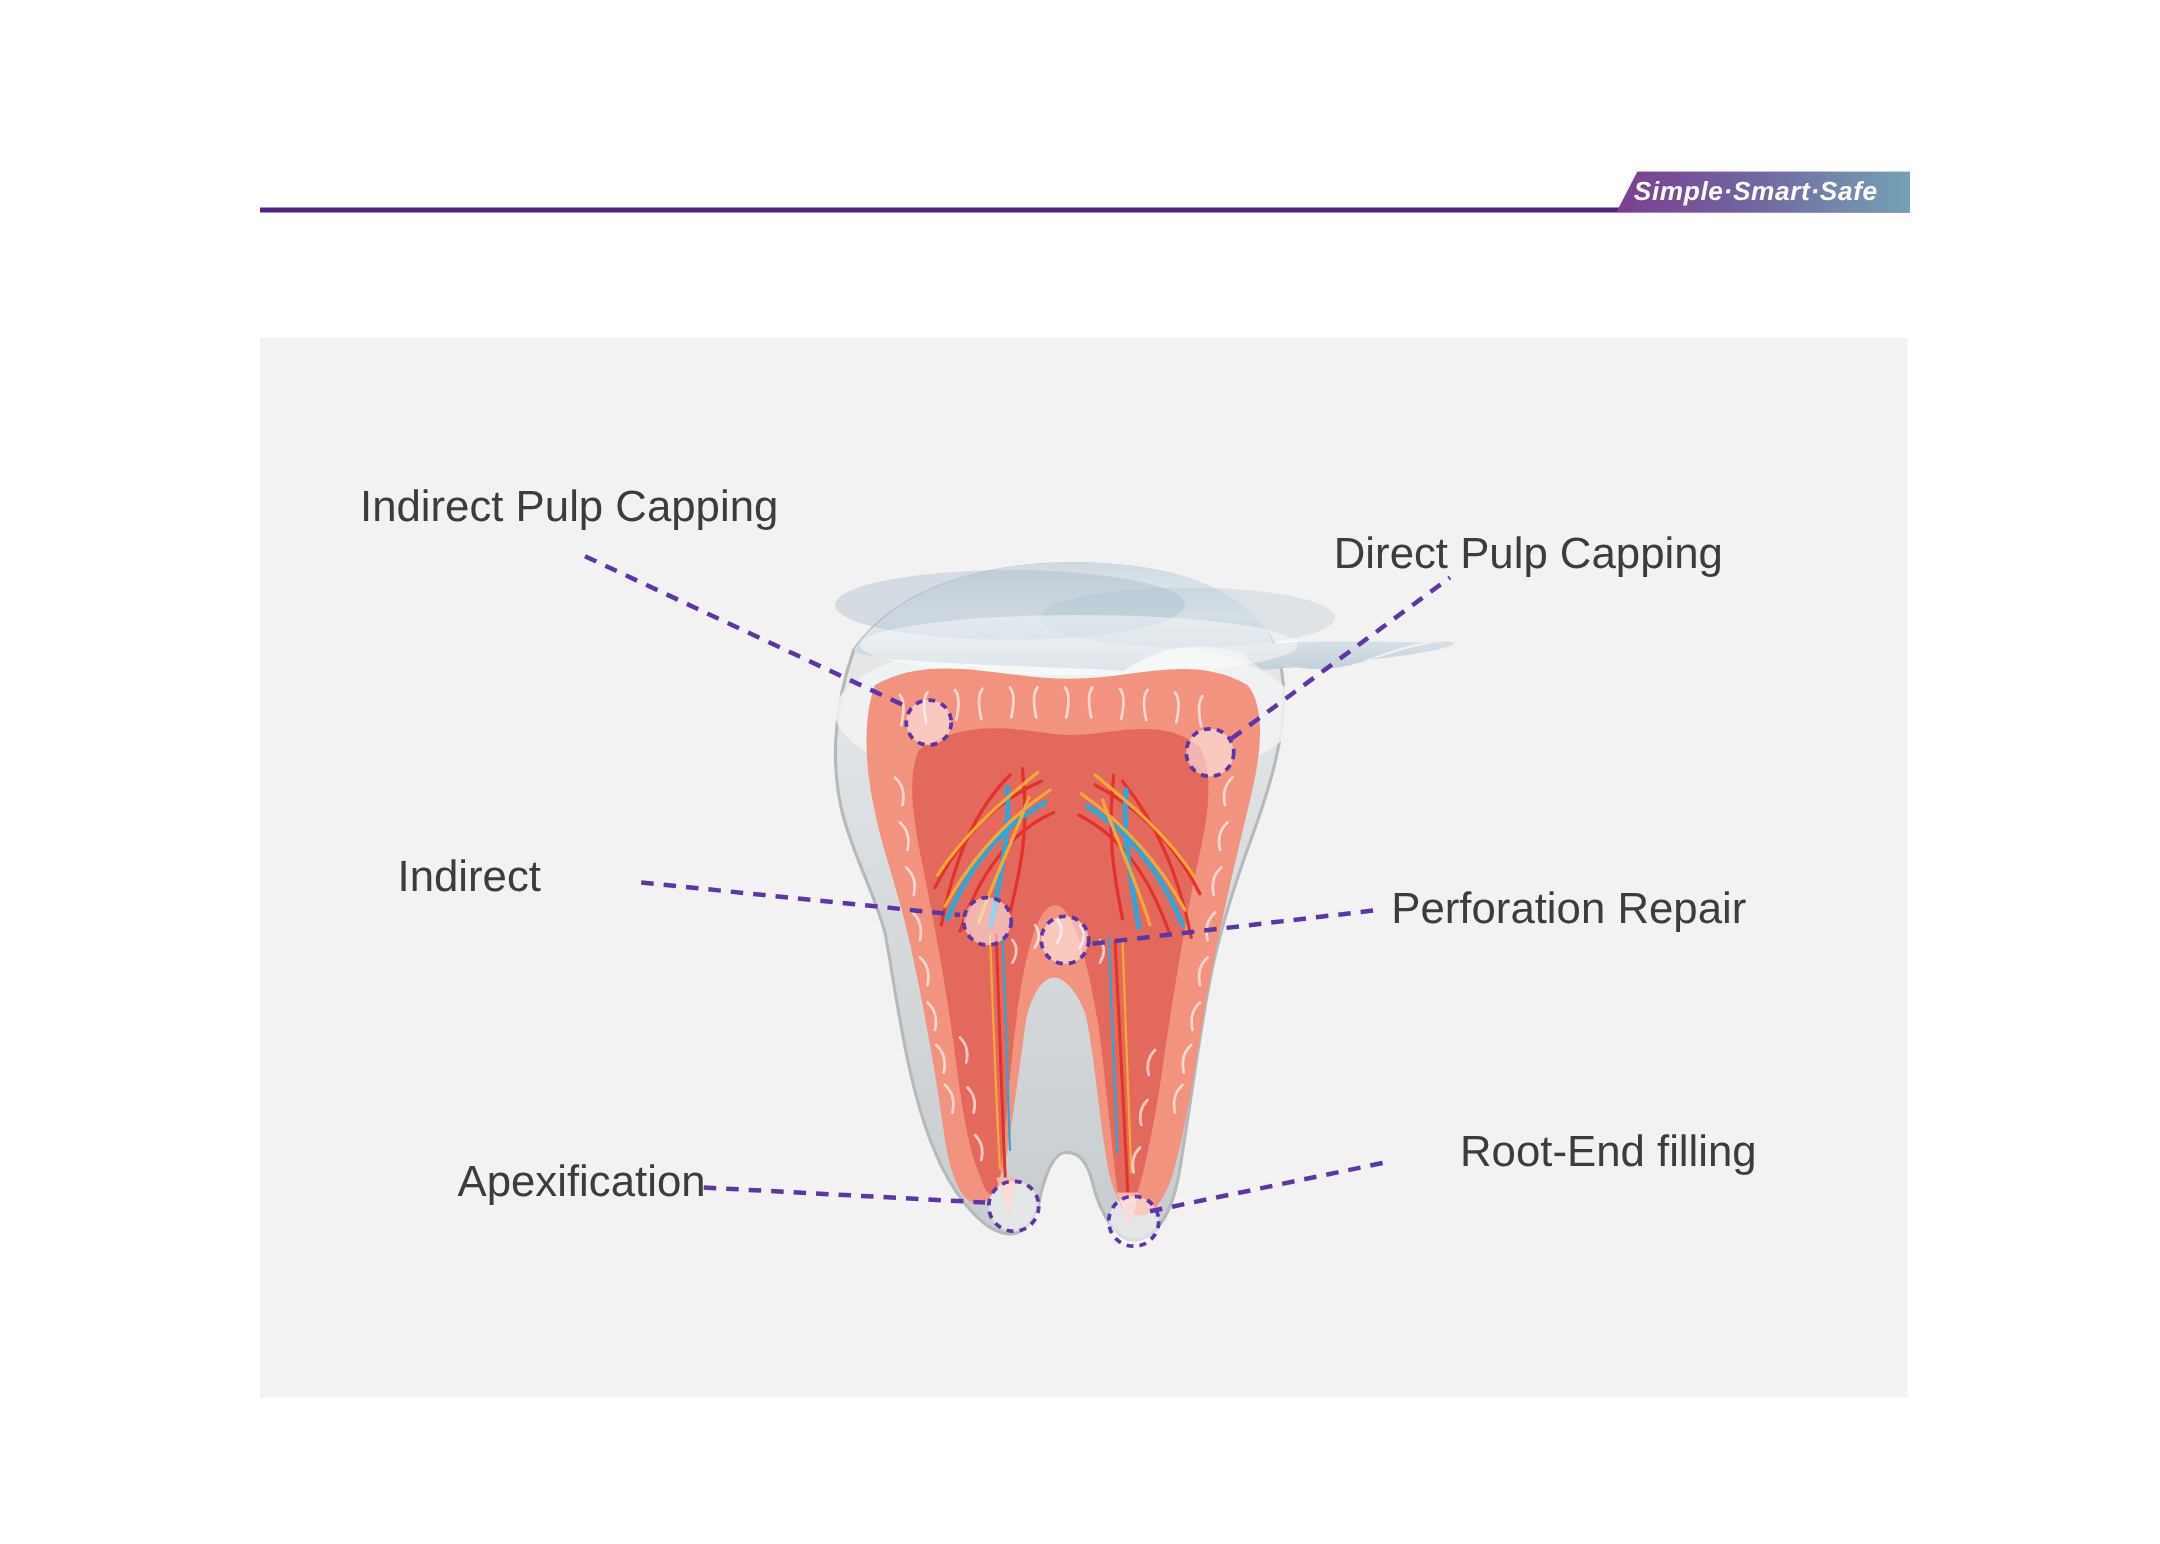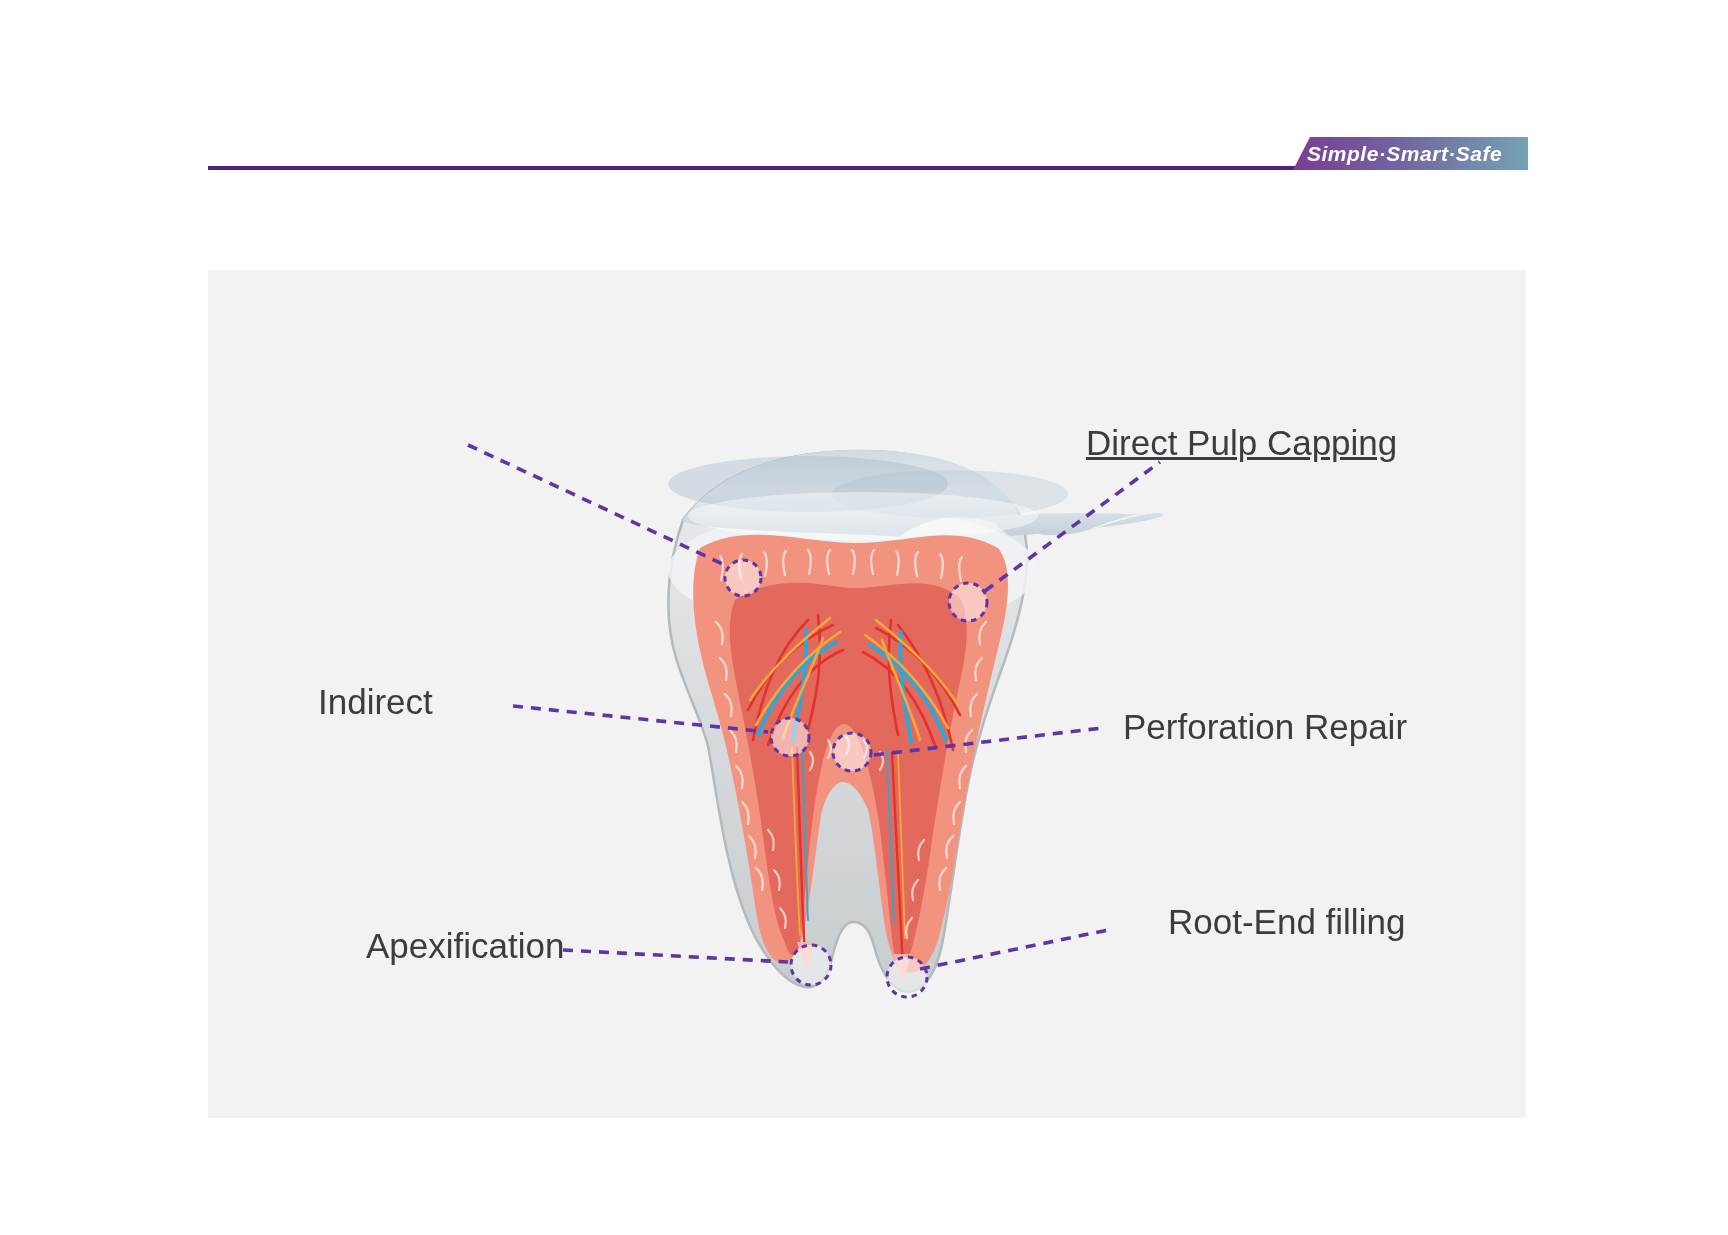--- a/index.html
+++ b/index.html
@@ -11,23 +11,23 @@
   .badge{position:absolute;left:1293px;top:137px;width:235px;height:33px;
          background:linear-gradient(90deg,#7c3d92 0%,#71649f 45%,#74a2b4 100%);
          clip-path:polygon(17px 0,100% 0,100% 100%,0 100%);
          display:flex;align-items:center;justify-content:flex-start;}
   .badge span{color:#ffffff;font-style:italic;font-weight:600;font-size:21px;letter-spacing:.5px;
               padding-left:14px;}
   .panel{position:absolute;left:208px;top:270px;width:1318px;height:848px;background:#f2f2f3;}
   .panel svg{position:absolute;left:0;top:0;width:1318px;height:848px;}
   .lbl{position:absolute;white-space:nowrap;font-size:35px;color:#3c3c3c;line-height:42px;}
   #lbl-indirect{left:80px;top:115px;}
-  #lbl-direct{left:878px;top:152px;text-decoration:underline;}
+  #lbl-direct{left:859px;top:152px;}
   #lbl-pulpotomy{left:110px;top:411px;}
-  #lbl-perforation{left:905px;top:436px;margin-left:10px;}
+  #lbl-perforation{left:905px;top:436px;}
   #lbl-apexification{left:130px;top:655px;margin-left:28px;}
   #lbl-rootend{left:960px;top:631px;}
 </style>
 </head>
 <body>
 
 <div class="page">
 
   <div class="rule"></div>
   <div class="badge">
@@ -214,20 +214,21 @@
       <g stroke="#5d35a5" stroke-width="3.6" stroke-dasharray="10 8" fill="none">
         <line x1="260" y1="175" x2="521" y2="297"></line>
         <line x1="777" y1="321" x2="952" y2="192"></line>
         <line x1="305" y1="436" x2="560" y2="462"></line>
         <line x1="666" y1="485" x2="894" y2="458"></line>
         <line x1="355" y1="680" x2="580" y2="692"></line>
         <line x1="712" y1="699" x2="900" y2="660"></line>
       </g>
     </svg>
 
+    <div class="lbl" id="lbl-indirect">Indirect Pulp Capping</div>
     <div class="lbl" id="lbl-direct">Direct Pulp Capping</div>
     <div class="lbl" id="lbl-pulpotomy">Indirect</div>
     <div class="lbl" id="lbl-perforation">Perforation Repair</div>
     <div class="lbl" id="lbl-apexification">Apexification</div>
     <div class="lbl" id="lbl-rootend">Root-End filling</div>
   </div>
 
 </div>
 
 </body></html>

